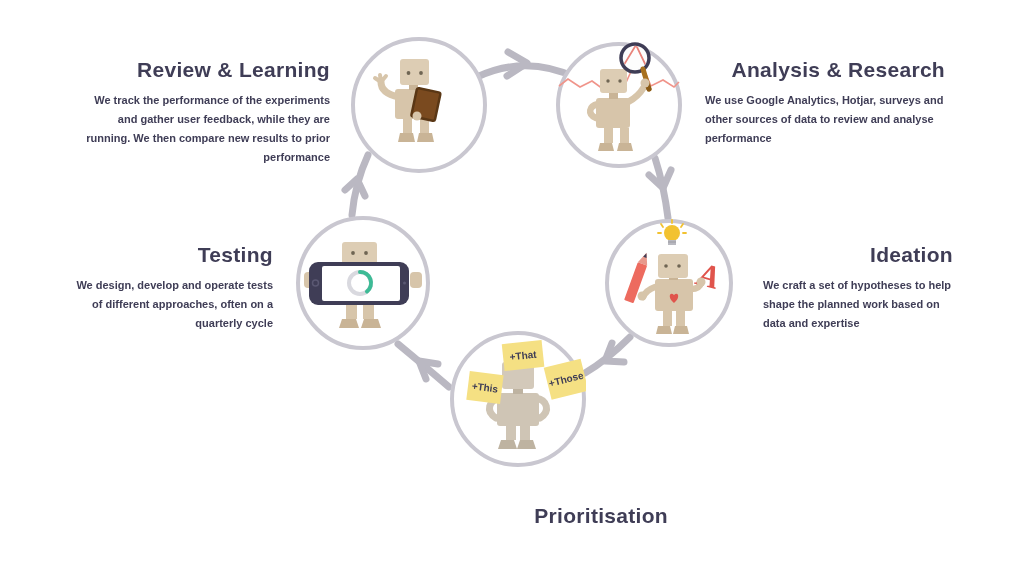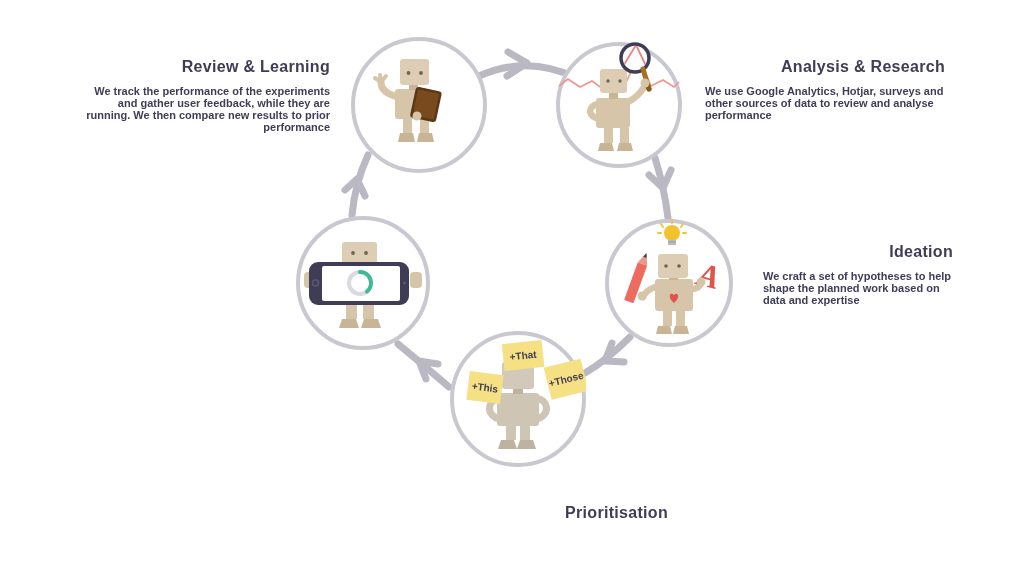--- a/index.html
+++ b/index.html
@@ -7,22 +7,22 @@
     position:relative;width:1030px;height:579px;background:#ffffff;
     font-family:"Liberation Sans",sans-serif;overflow:hidden;
   }
   .arrows{position:absolute;left:0;top:0;width:1030px;height:579px;z-index:1;}
   .circle{
     position:absolute;border-radius:50%;background:#ffffff;
     border:4px solid #c9c7d0;box-sizing:border-box;z-index:2;
   }
   .circle svg{position:absolute;left:-4px;top:-4px;}
   .stage-text{position:absolute;color:#3f3d56;z-index:3;}
-  .stage-title{font-size:16px;font-weight:bold;letter-spacing:.3px;text-align:right;}
-  .stage-desc{font-size:11px;font-weight:bold;line-height:12px;margin-top:9px;}
+  .stage-title{font-size:21px;font-weight:bold;letter-spacing:.3px;text-align:right;}
+  .stage-desc{font-size:11px;font-weight:bold;line-height:19px;margin-top:9px;}
   .t-right{text-align:right;}
   .t-center{text-align:center;}
 </style>
 </head>
 <body>
 
 <div class="canvas">
 
   <svg class="arrows" viewBox="0 0 1030 579" fill="none" stroke="#bab8c2" stroke-width="7" stroke-linecap="round" stroke-linejoin="round">
     <g>
@@ -185,18 +185,22 @@
   <div class="stage-text" style="left:763px;top:243px;width:190px;">
     <div class="stage-title">Ideation</div>
     <div class="stage-desc">We craft a set of hypotheses to help shape the planned work based on data and expertise</div>
   </div>
 
   <div class="stage-text" style="left:705px;top:58px;width:240px;">
     <div class="stage-title">Analysis &amp; Research</div>
     <div class="stage-desc">We use Google Analytics, Hotjar, surveys and other sources of data to review and analyse performance</div>
   </div>
 
+  <div class="stage-text t-right" style="left:63px;top:243px;width:210px;">
+    <div class="stage-title">Testing</div>
+    <div class="stage-desc">We design, develop and operate tests of different approaches, often on a quarterly cycle</div>
+  </div>
 
   <div class="stage-text t-center" style="left:368px;top:470px;width:300px;margin-top:34px;">
     <div class="stage-title">Prioritisation</div>
   </div>
 
 </div>
 
 </body></html>

